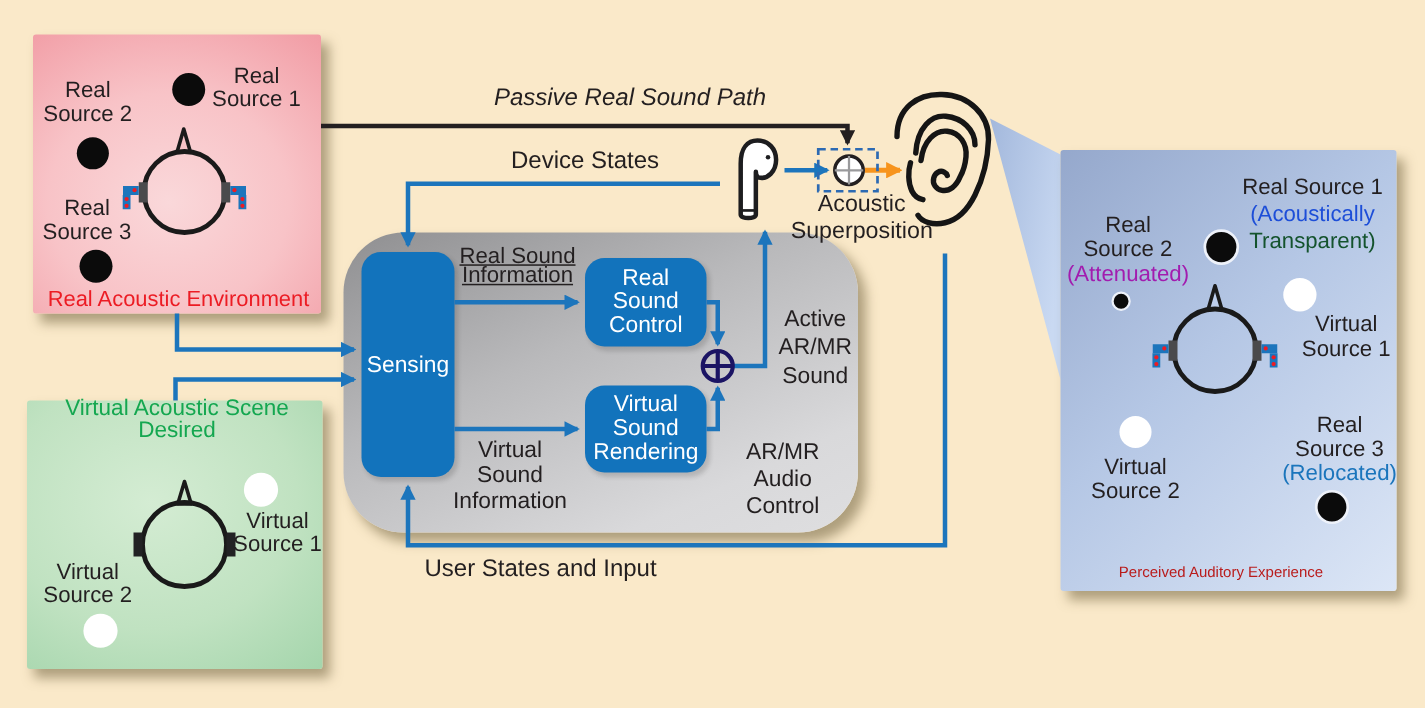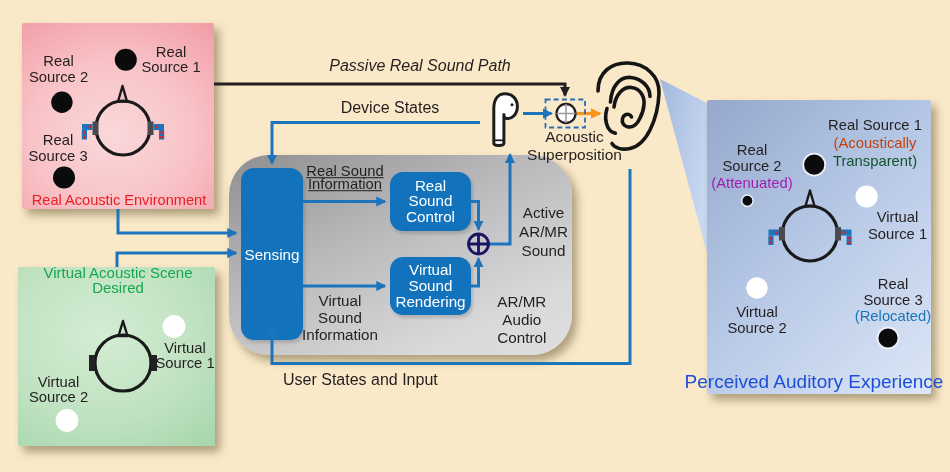--- a/index.html
+++ b/index.html
@@ -32,21 +32,21 @@
       </linearGradient>
     </defs>
     <polygon points="660,79 707,103 707,253" fill="url(#wedgeg)"></polygon>
   </svg>
 
   <div id="pink-box" class="box"></div>
   <div id="green-box" class="box"></div>
   <div id="engine-box" class="box"></div>
   <div id="blue-box" class="box"></div>
 
-  <div class="blueblock" style="left:241px;top:168px;width:62px;height:172px;font-size:15.2px;">
+  <div class="blueblock" style="left:241px;top:168px;width:62px;height:150px;font-size:15.2px;">
     <div>Sensing</div>
   </div>
   <div class="blueblock" style="left:390px;top:172px;width:81px;height:58.5px;font-size:15.2px;line-height:15.6px;">
     <div>Real</div>
     <div>Sound</div>
     <div>Control</div>
   </div>
   <div class="blueblock" style="left:390px;top:256.5px;width:81px;height:58.5px;font-size:15.2px;line-height:15.6px;">
     <div>Virtual</div>
     <div>Sound</div>
@@ -221,24 +221,24 @@
   </div>
   <div class="lbl" style="left:185px;top:355.5px;font-size:14.8px;line-height:15px;">
     <div>Virtual</div>
     <div>Source 1</div>
   </div>
   <div class="lbl" style="left:58.5px;top:390px;font-size:14.8px;line-height:15px;">
     <div>Virtual</div>
     <div>Source 2</div>
   </div>
 
-  <div class="lbl" style="left:814px;top:381.5px;font-size:19px;color:#1d4ed8;">Perceived Auditory Experience</div>
+  <div class="lbl" style="left:814px;top:381.5px;font-size:10px;color:#b91c1c;">Perceived Auditory Experience</div>
   <div class="lbl" style="left:875px;top:144px;font-size:14.8px;line-height:17.8px;">
     <div>Real Source 1</div>
-    <div style="color:#c2410c;">(Acoustically</div>
+    <div style="color:#1d4ed8;">(Acoustically</div>
     <div style="color:#14532d;">Transparent)</div>
   </div>
   <div class="lbl" style="left:752px;top:167px;font-size:14.8px;line-height:16.4px;">
     <div>Real</div>
     <div>Source 2</div>
     <div style="color:#a21caf;">(Attenuated)</div>
   </div>
   <div class="lbl" style="left:897.5px;top:225.5px;font-size:14.8px;line-height:17.5px;">
     <div>Virtual</div>
     <div>Source 1</div>

